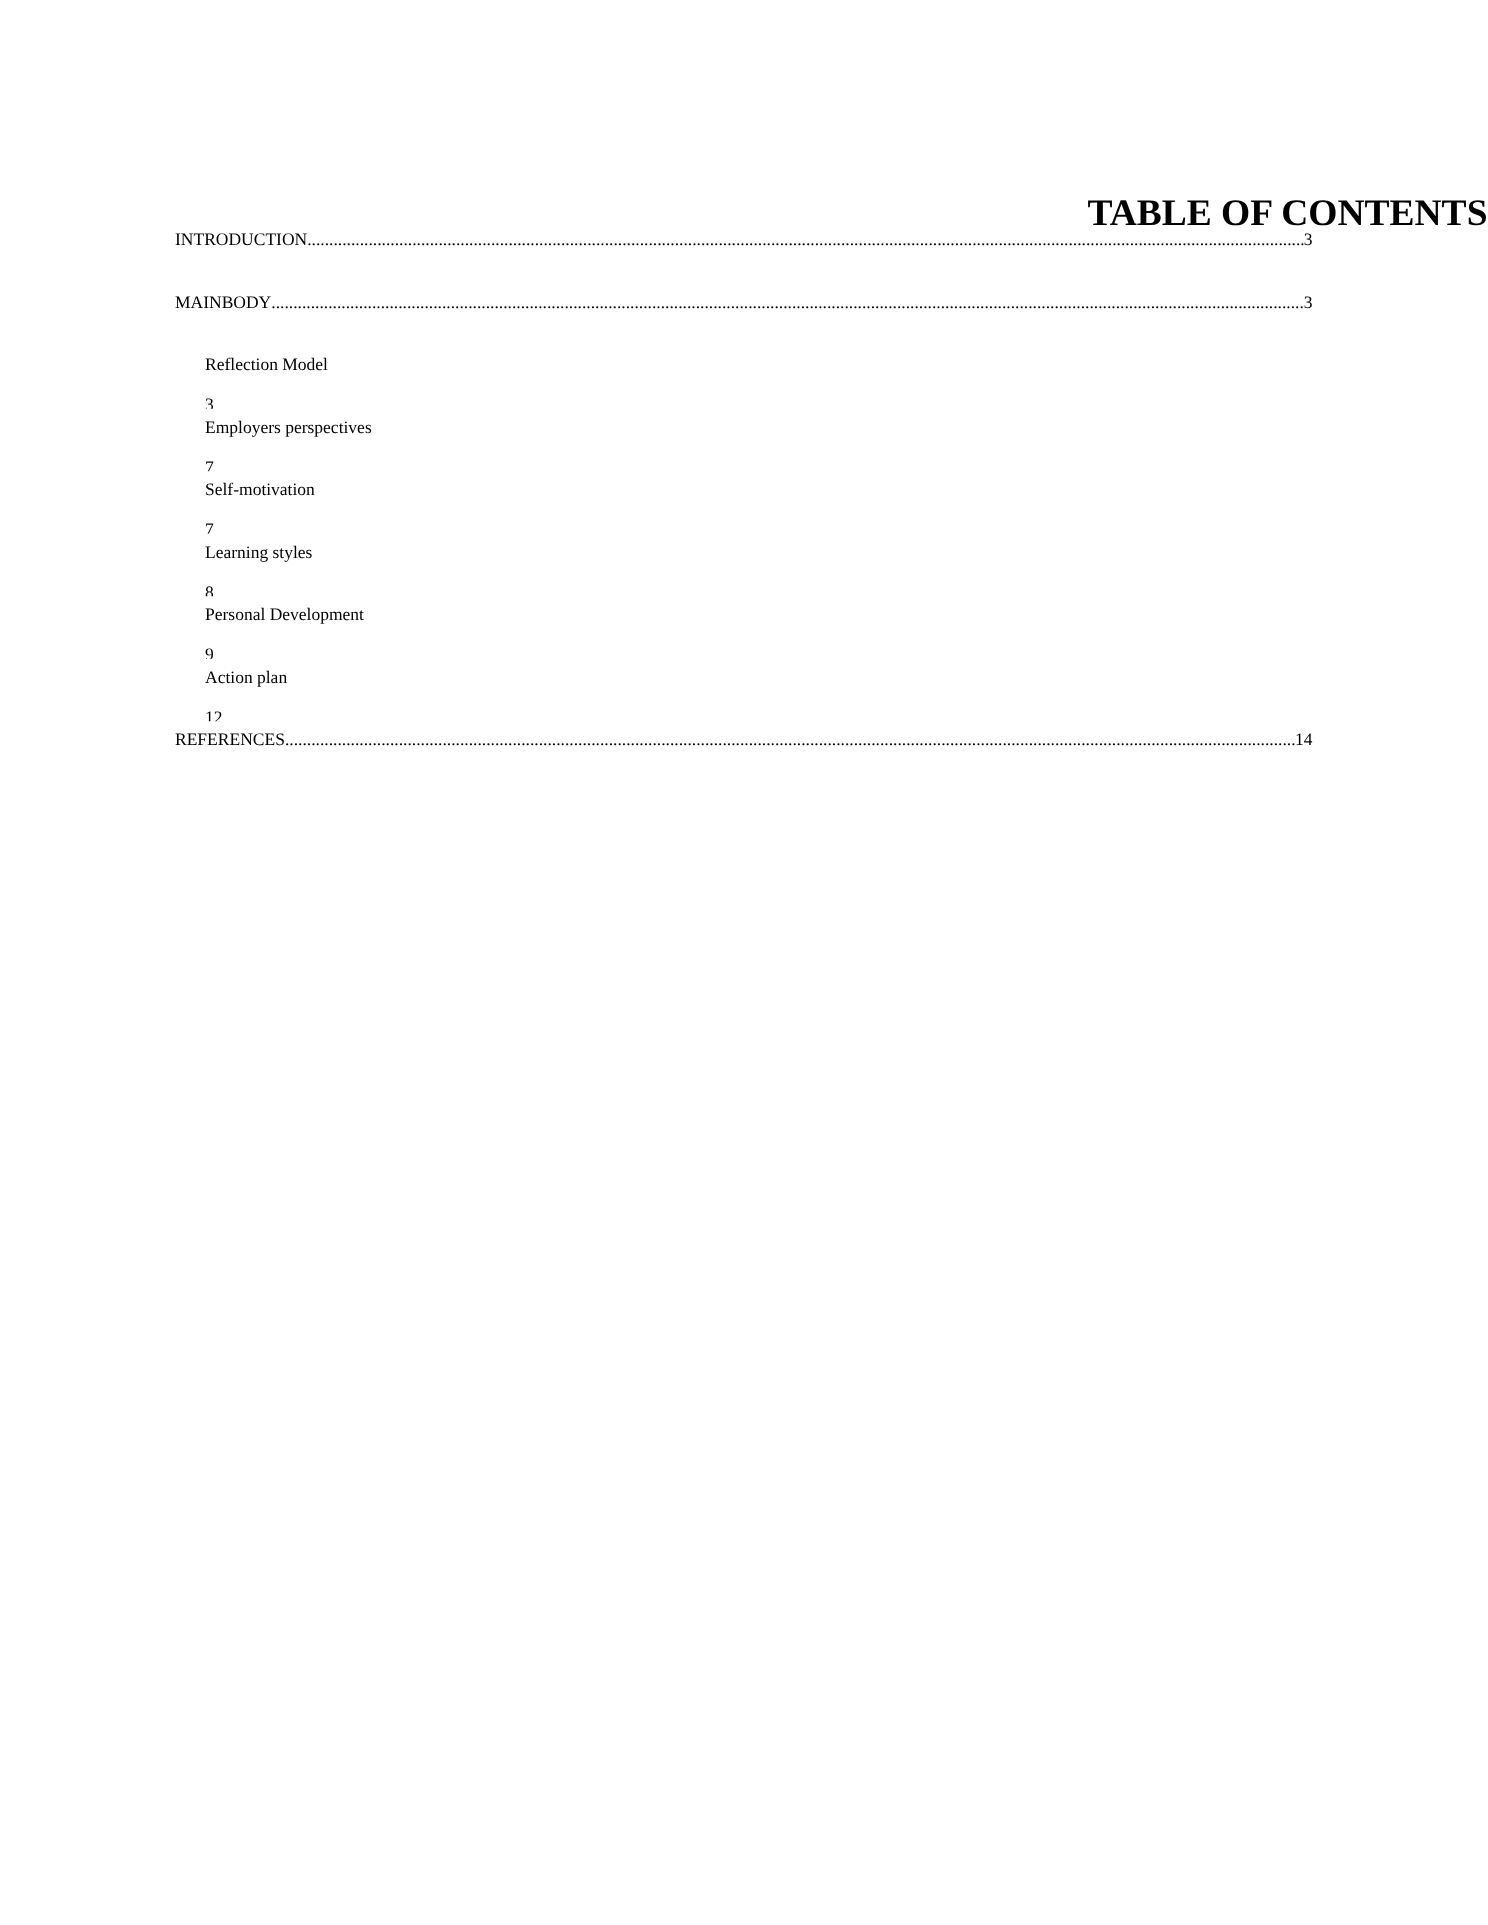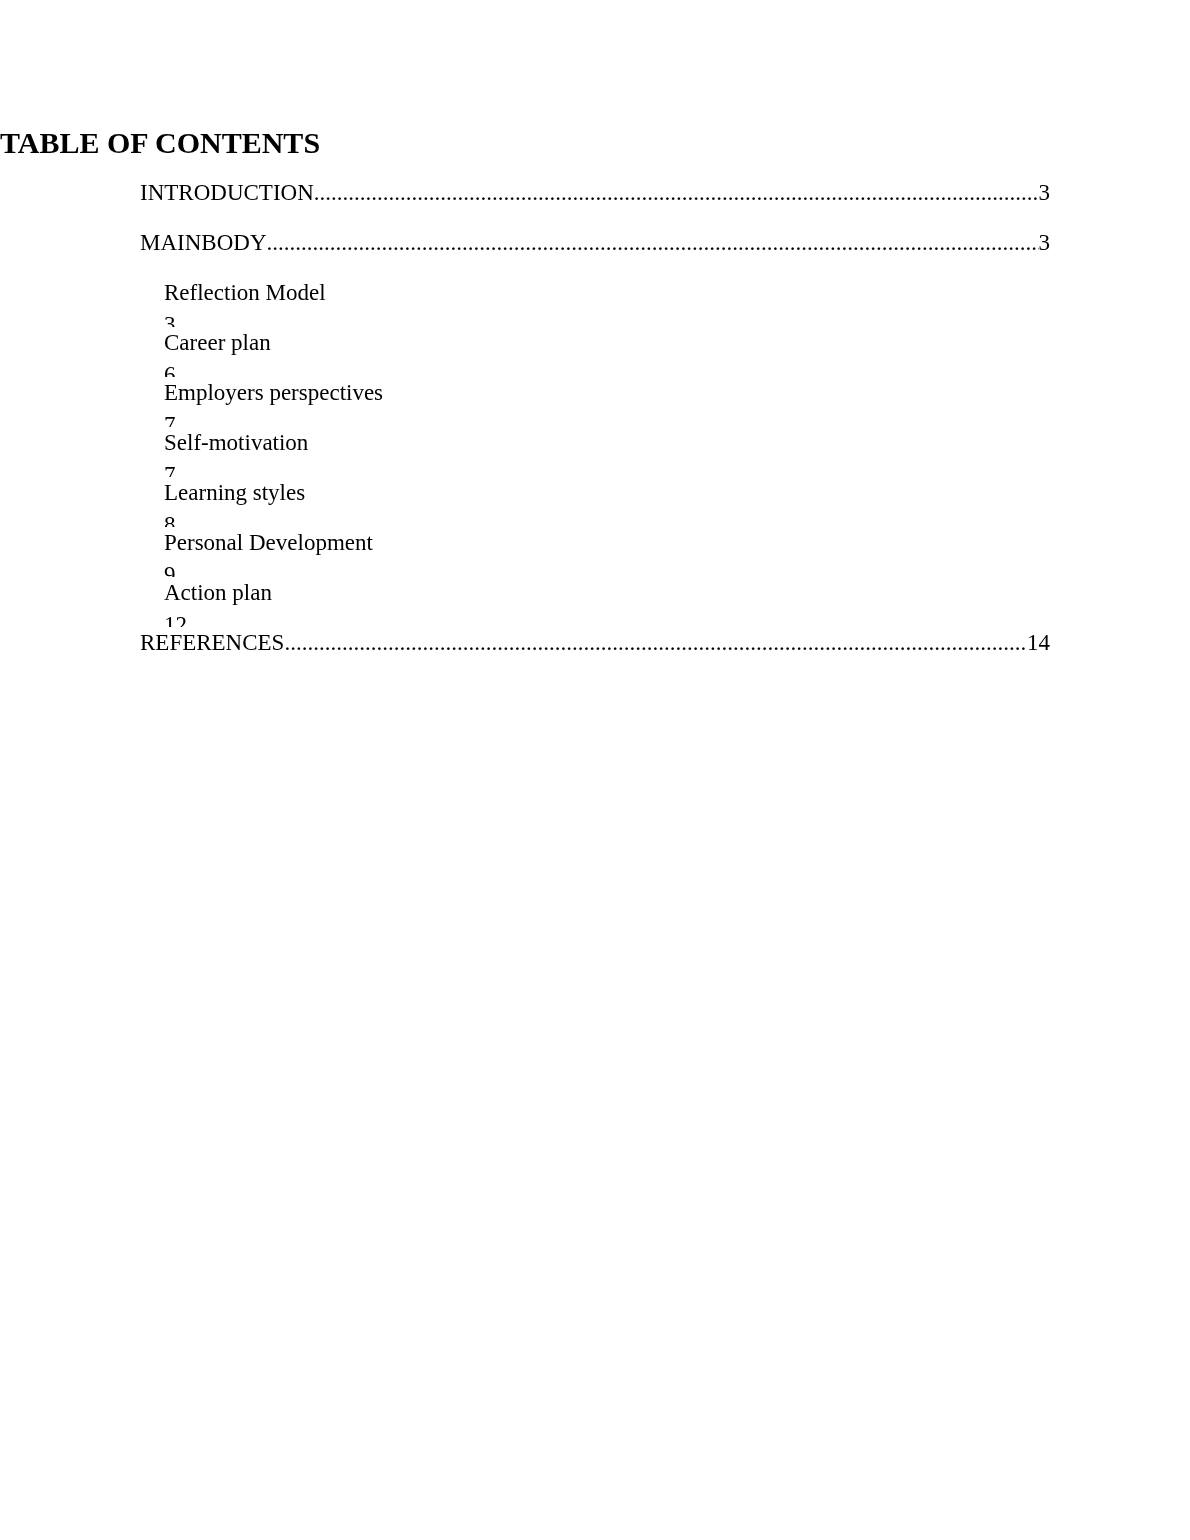--- a/index.html
+++ b/index.html
@@ -1,22 +1,22 @@
 <!DOCTYPE html>
 <html><head>
   <meta charset="utf-8">
   <style>
     html, body { margin: 0; padding: 0; background: #ffffff; }
     body { width: 1190px; height: 1540px; position: relative; overflow: hidden;
            font-family: "Liberation Serif", serif; color: #000; }
     .page { position: absolute; left: 0; top: 0; width: 1190px; height: 1540px; background: #fff; }
-    .title { position: absolute; left: 0; width: 1190px; top: 124px; text-align: left;
+    .title { position: absolute; left: 0; width: 1190px; top: 152px; text-align: right;
              font-weight: bold; font-size: 30px; line-height: 38px; }
     .toc { position: absolute; left: 140px; top: 177px; width: 910px; }
-    .entry { position: relative; height: 50px; font-size: 23px; line-height: 32px;
+    .entry { position: relative; height: 50px; font-size: 14px; line-height: 32px;
              display: flex; align-items: baseline; white-space: nowrap; overflow: hidden; }
     .entry.sub { padding-left: 24px; flex-direction: column; }
     .label { flex: 0 0 auto; }
     .leader { flex: 1 1 auto; overflow: hidden; white-space: nowrap; }
     .leader::after { content: "........................................................................................................................................................................................................................................................"; letter-spacing: 0px; }
     .pg { flex: 0 0 auto; }
   </style>
 </head>
 <body>
 
@@ -31,25 +31,20 @@
     </div>
     <div class="entry">
       <span class="label">MAINBODY</span>
       <span class="leader"></span>
       <span class="pg">3</span>
     </div>
     <div class="entry sub">
       <span class="label">Reflection Model</span>
       <span class="leader"></span>
       <span class="pg">3</span>
-    </div>
-    <div class="entry sub">
-      <span class="label">Career plan</span>
-      <span class="leader"></span>
-      <span class="pg">6</span>
     </div>
     <div class="entry sub">
       <span class="label">Employers perspectives</span>
       <span class="leader"></span>
       <span class="pg">7</span>
     </div>
     <div class="entry sub">
       <span class="label">Self-motivation</span>
       <span class="leader"></span>
       <span class="pg">7</span>

